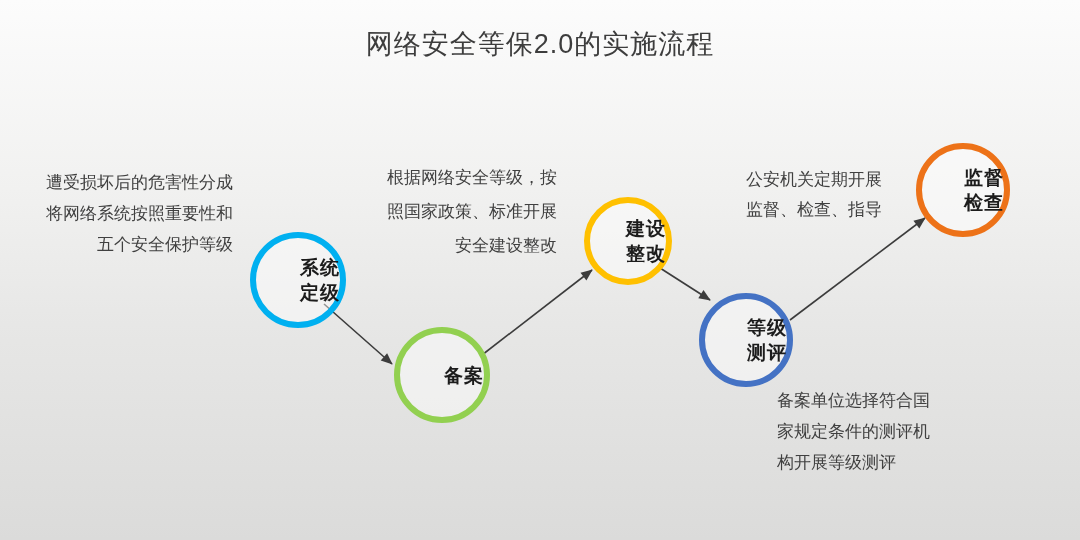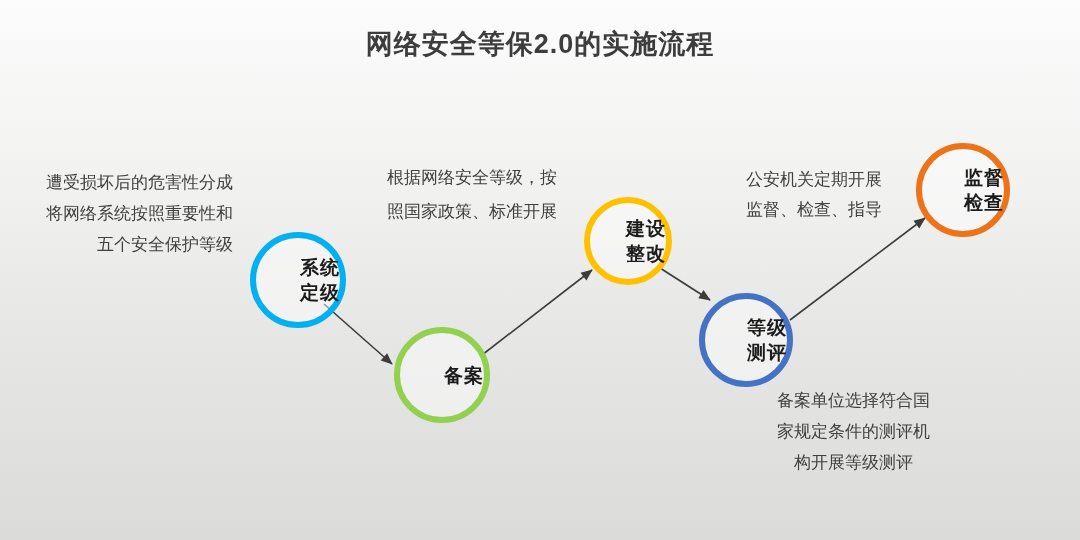--- a/index.html
+++ b/index.html
@@ -6,37 +6,37 @@
   .canvas {
     position:relative;
     width:1080px; height:540px;
     overflow:hidden;
     background:linear-gradient(to bottom, #fcfcfc 0%, #f1f1f0 35%, #e7e7e6 60%, #dbdbda 100%);
     font-family:"Liberation Sans", sans-serif;
   }
   .title {
     position:absolute; top:26px; left:0; width:100%;
     margin:0; text-align:center;
-    font-size:27px; font-weight:700; color:#3d3d3d; letter-spacing:1px;
+    font-size:27px; font-weight:400; color:#3d3d3d; letter-spacing:1px;
   }
   .arrows { position:absolute; left:0; top:0; width:1080px; height:540px; pointer-events:none; }
   .node {
     position:absolute; box-sizing:border-box;
     border-radius:50%; border:6px solid #999;
     background:rgba(255,255,255,0.45);
     display:flex; align-items:center; justify-content:flex-end;
   }
   .node-label {
     font-size:19px; font-weight:700; color:#1c1c1c;
     line-height:25px; text-align:center; white-space:pre-line; letter-spacing:1px;
   }
   .annotation { position:absolute; font-size:17px; color:#404040; }
   .annotation .line { white-space:nowrap; }
   .align-right { text-align:right; }
-  .align-left  { text-align:center; }
+  .align-left  { text-align:left; }
 </style>
 </head>
 <body>
 
 <div class="canvas">
 
   <h1 class="title">网络安全等保2.0的实施流程</h1>
 
   <svg class="arrows" viewBox="0 0 1080 540" xmlns="http://www.w3.org/2000/svg">
     <defs>
@@ -77,20 +77,21 @@
   <div class="annotation align-right" style="right:847px; top:167px;">
     <div class="line" style="line-height:31px;">遭受损坏后的危害性分成</div>
     <div class="line" style="line-height:31px;">将网络系统按照重要性和</div>
     <div class="line" style="line-height:31px;">五个安全保护等级</div>
   </div>
 
 
   <div class="annotation align-right" style="right:523px; top:161px;">
     <div class="line" style="line-height:34px;">根据网络安全等级，按</div>
     <div class="line" style="line-height:34px;">照国家政策、标准开展</div>
+    <div class="line" style="line-height:34px;">安全建设整改</div>
   </div>
 
   <div class="annotation align-left" style="left:777px; top:385px;">
     <div class="line" style="line-height:31px;">备案单位选择符合国</div>
     <div class="line" style="line-height:31px;">家规定条件的测评机</div>
     <div class="line" style="line-height:31px;">构开展等级测评</div>
   </div>
 
   <div class="annotation align-left" style="left:746px; top:165px;">
     <div class="line" style="line-height:30px;">公安机关定期开展</div>

